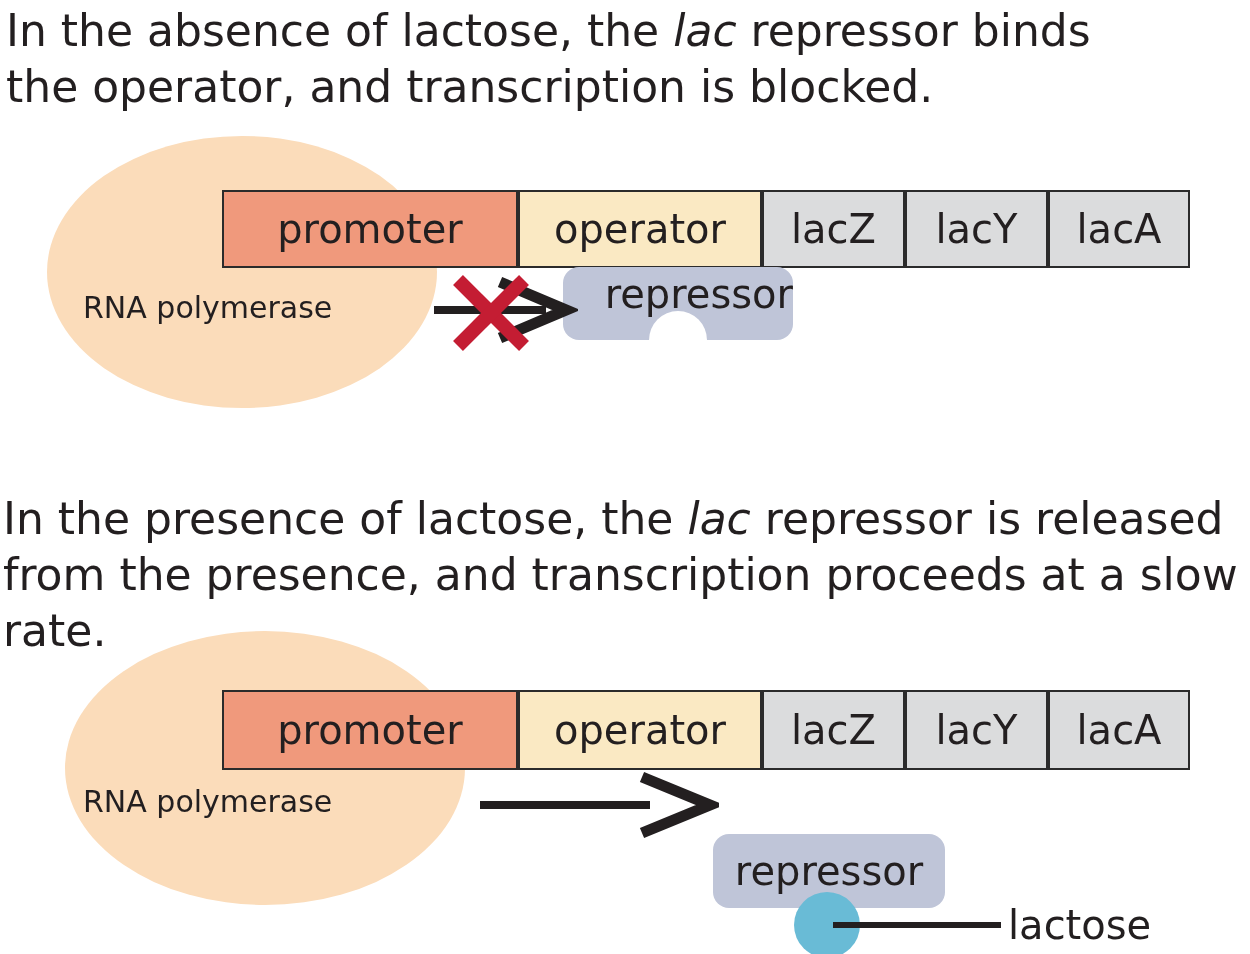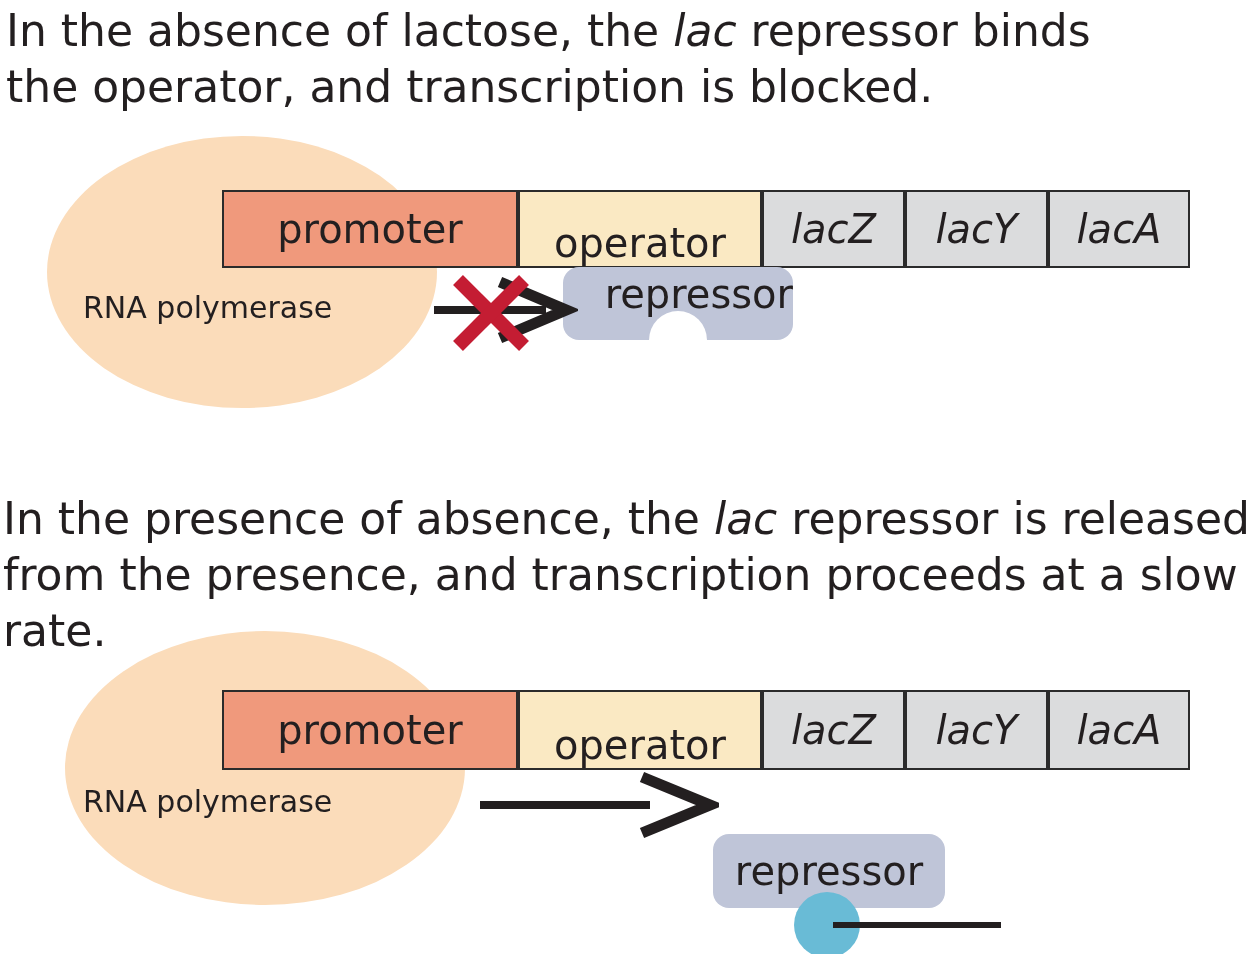--- a/index.html
+++ b/index.html
@@ -20,22 +20,22 @@
 
   .dna-row { position:absolute; display:flex; left:222px; }
   #dna-1 { top:190px; height:78px; }
   #dna-2 { top:690px; height:80px; }
   .seg {
     box-sizing:border-box; border:2px solid var(--border,#2b2b2b);
     display:flex; align-items:center; justify-content:center;
     font-size:40px; height:100%;
   }
   .seg.promoter { width:296px; background:var(--promoter,#f0997c); }
-  .seg.operator { width:244px; background:var(--operator,#fae9c3);align-items:flex-end; }
-  .seg.gene     { width:143px; background:var(--gene,#dbdcdd); font-style:italic; }
+  .seg.operator { width:244px; background:var(--operator,#fae9c3); }
+  .seg.gene     { width:143px; background:var(--gene,#dbdcdd); }
   .seg.gene.last{ width:142px; }
 
   .poly-label { position:absolute; font-size:30px; line-height:44px; white-space:nowrap; }
   #poly-label-1 { left:83px; top:286px; }
   #poly-label-2 { left:83px; top:780px; }
 
   .arrow-svg, .x-svg { position:absolute; }
   #arrow-1 { left:428px; top:272px; }
   #x-mark  { left:444px; top:268px; }
   #arrow-2 { left:474px; top:768px; }
@@ -99,21 +99,21 @@
   <svg class="arrow-svg" id="arrow-1" width="150" height="76" viewBox="0 0 150 76">
     <line x1="6" y1="38" x2="118" y2="38" stroke="var(--arrow,#231f20)" stroke-width="8"></line>
     <path d="M72,10 L138,38 L72,66" fill="none" stroke="var(--arrow,#231f20)" stroke-width="11" stroke-linejoin="miter"></path>
   </svg>
 
   <svg class="x-svg" id="x-mark" width="92" height="90" viewBox="0 0 92 90">
     <line x1="14" y1="12" x2="80" y2="78" stroke="var(--xred,#c41d33)" stroke-width="14"></line>
     <line x1="80" y1="12" x2="14" y2="78" stroke="var(--xred,#c41d33)" stroke-width="14"></line>
   </svg>
 
-  <div class="caption" id="caption-2"><span>In the presence of absence, the </span><span class="it">lac</span><span> repressor is released from the presence, and transcription proceeds at a slow rate.</span></div>
+  <div class="caption" id="caption-2"><span>In the presence of lactose, the </span><span class="it">lac</span><span> repressor is released from the presence, and transcription proceeds at a slow rate.</span></div>
 
   <div class="ellipse" id="ellipse-2"></div>
 
   <div class="dna-row" id="dna-2">
     <div class="seg promoter">
         <span>promoter</span>
       </div>
     <div class="seg operator">
         <span>operator</span>
       </div>
@@ -134,14 +134,15 @@
     <line x1="6" y1="37" x2="176" y2="37" stroke="var(--arrow,#231f20)" stroke-width="8"></line>
     <path d="M168,9 L236,37 L168,65" fill="none" stroke="var(--arrow,#231f20)" stroke-width="11" stroke-linejoin="miter"></path>
   </svg>
 
   <div class="repressor" id="repressor-2">
     <div class="rep-label">repressor</div>
   </div>
 
   <div id="lactose-circle"></div>
   <div id="lactose-line"></div>
+  <div id="lactose-label">lactose</div>
 
 </div>
 
 </body></html>

